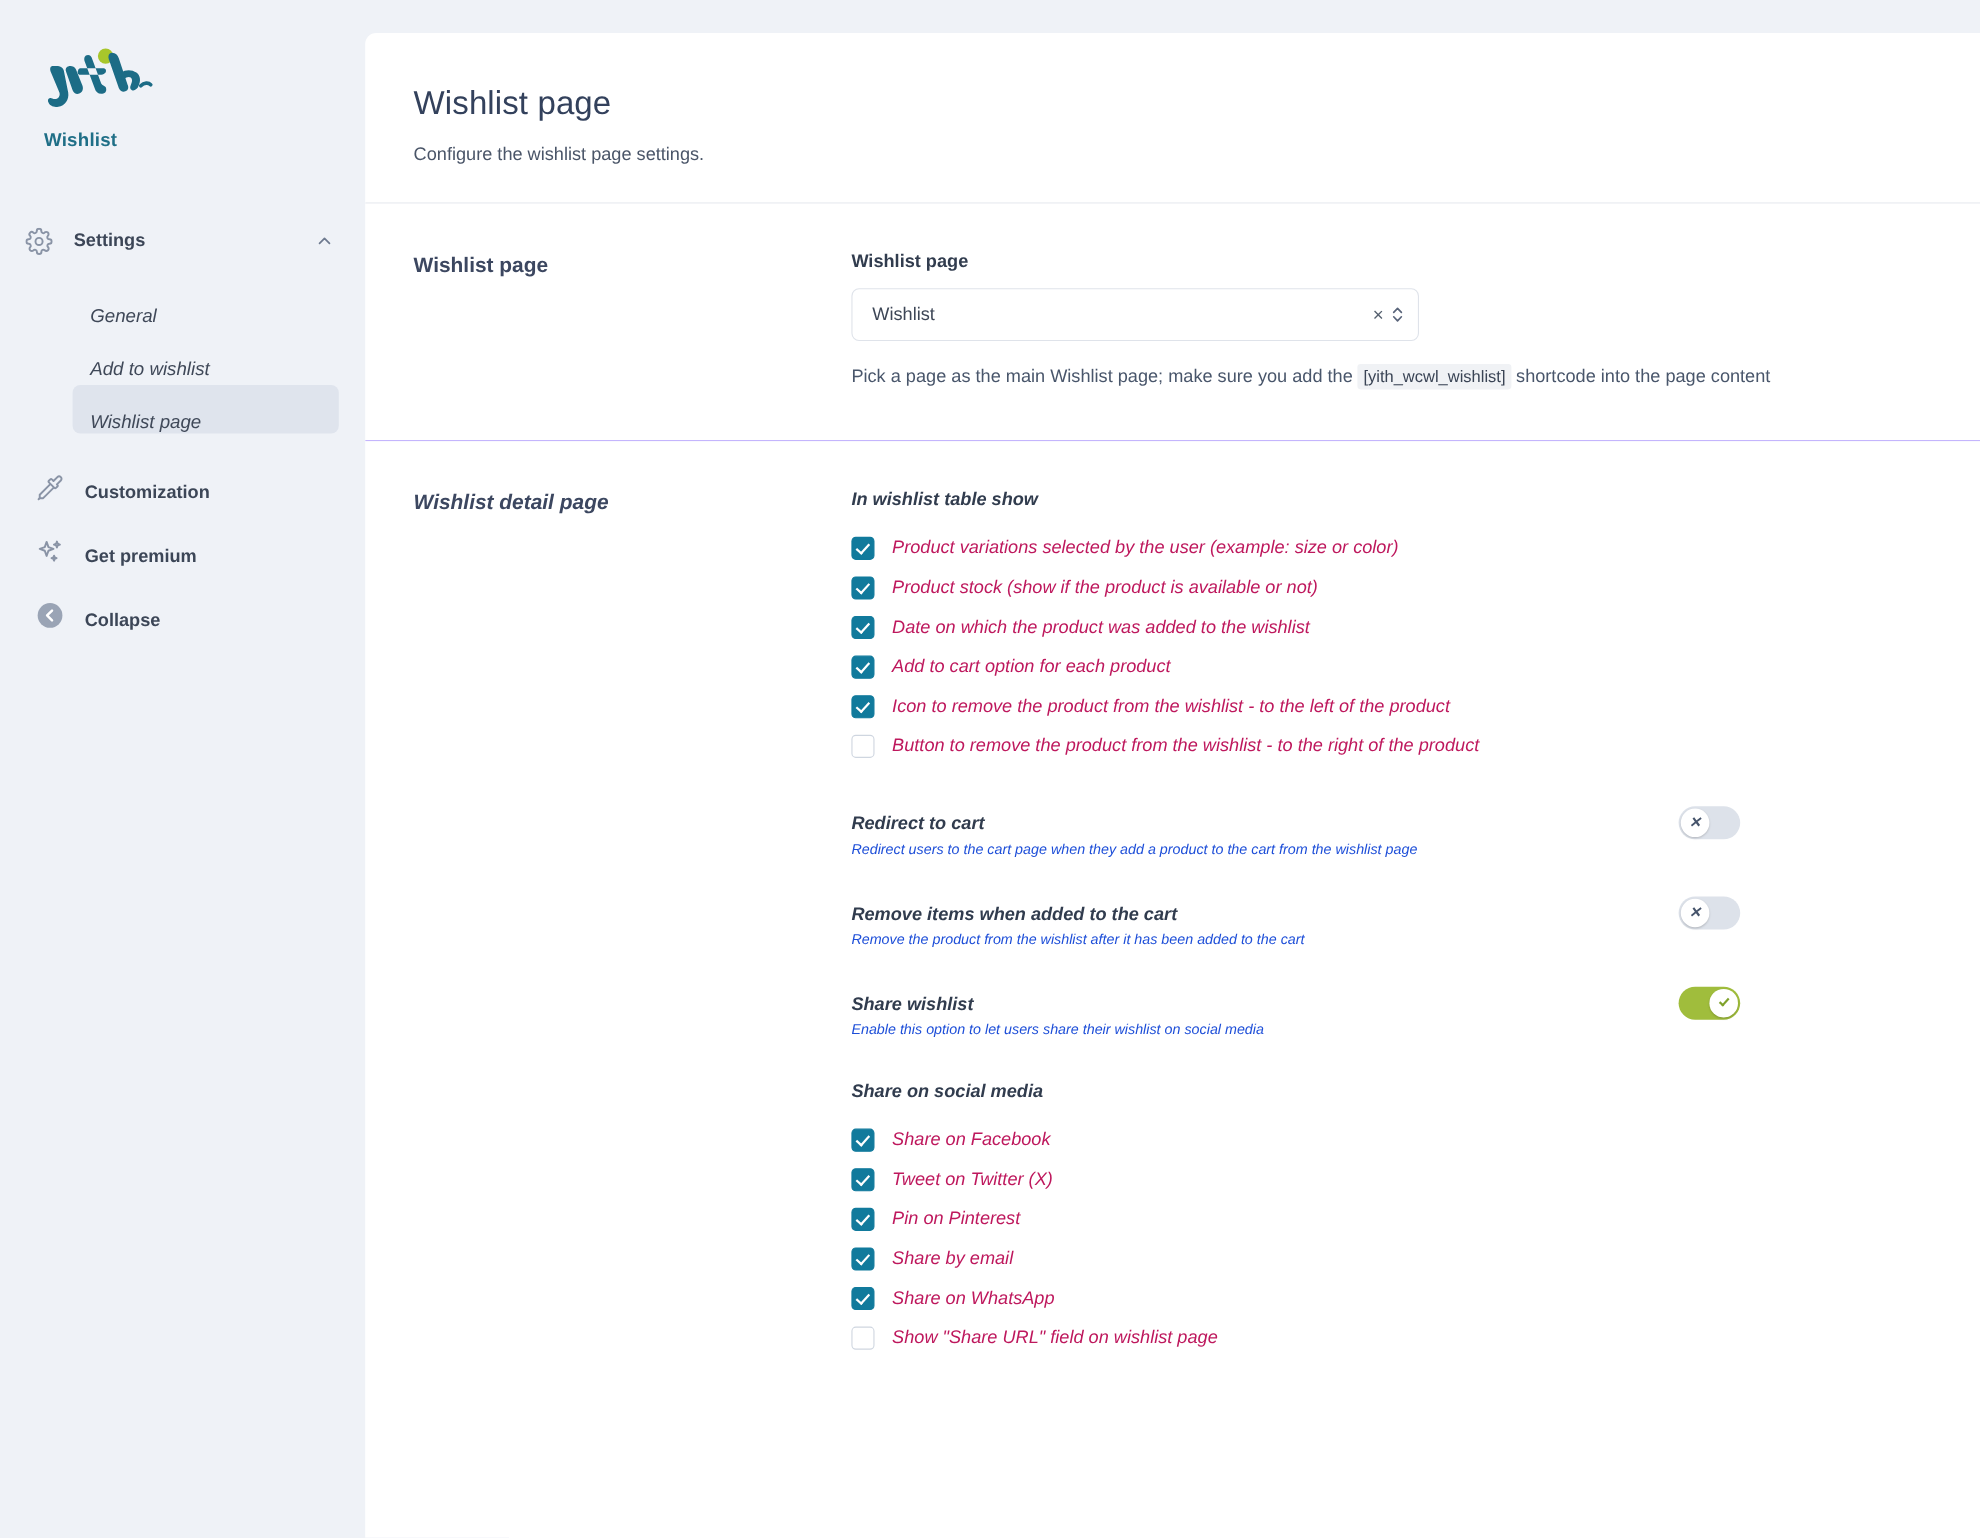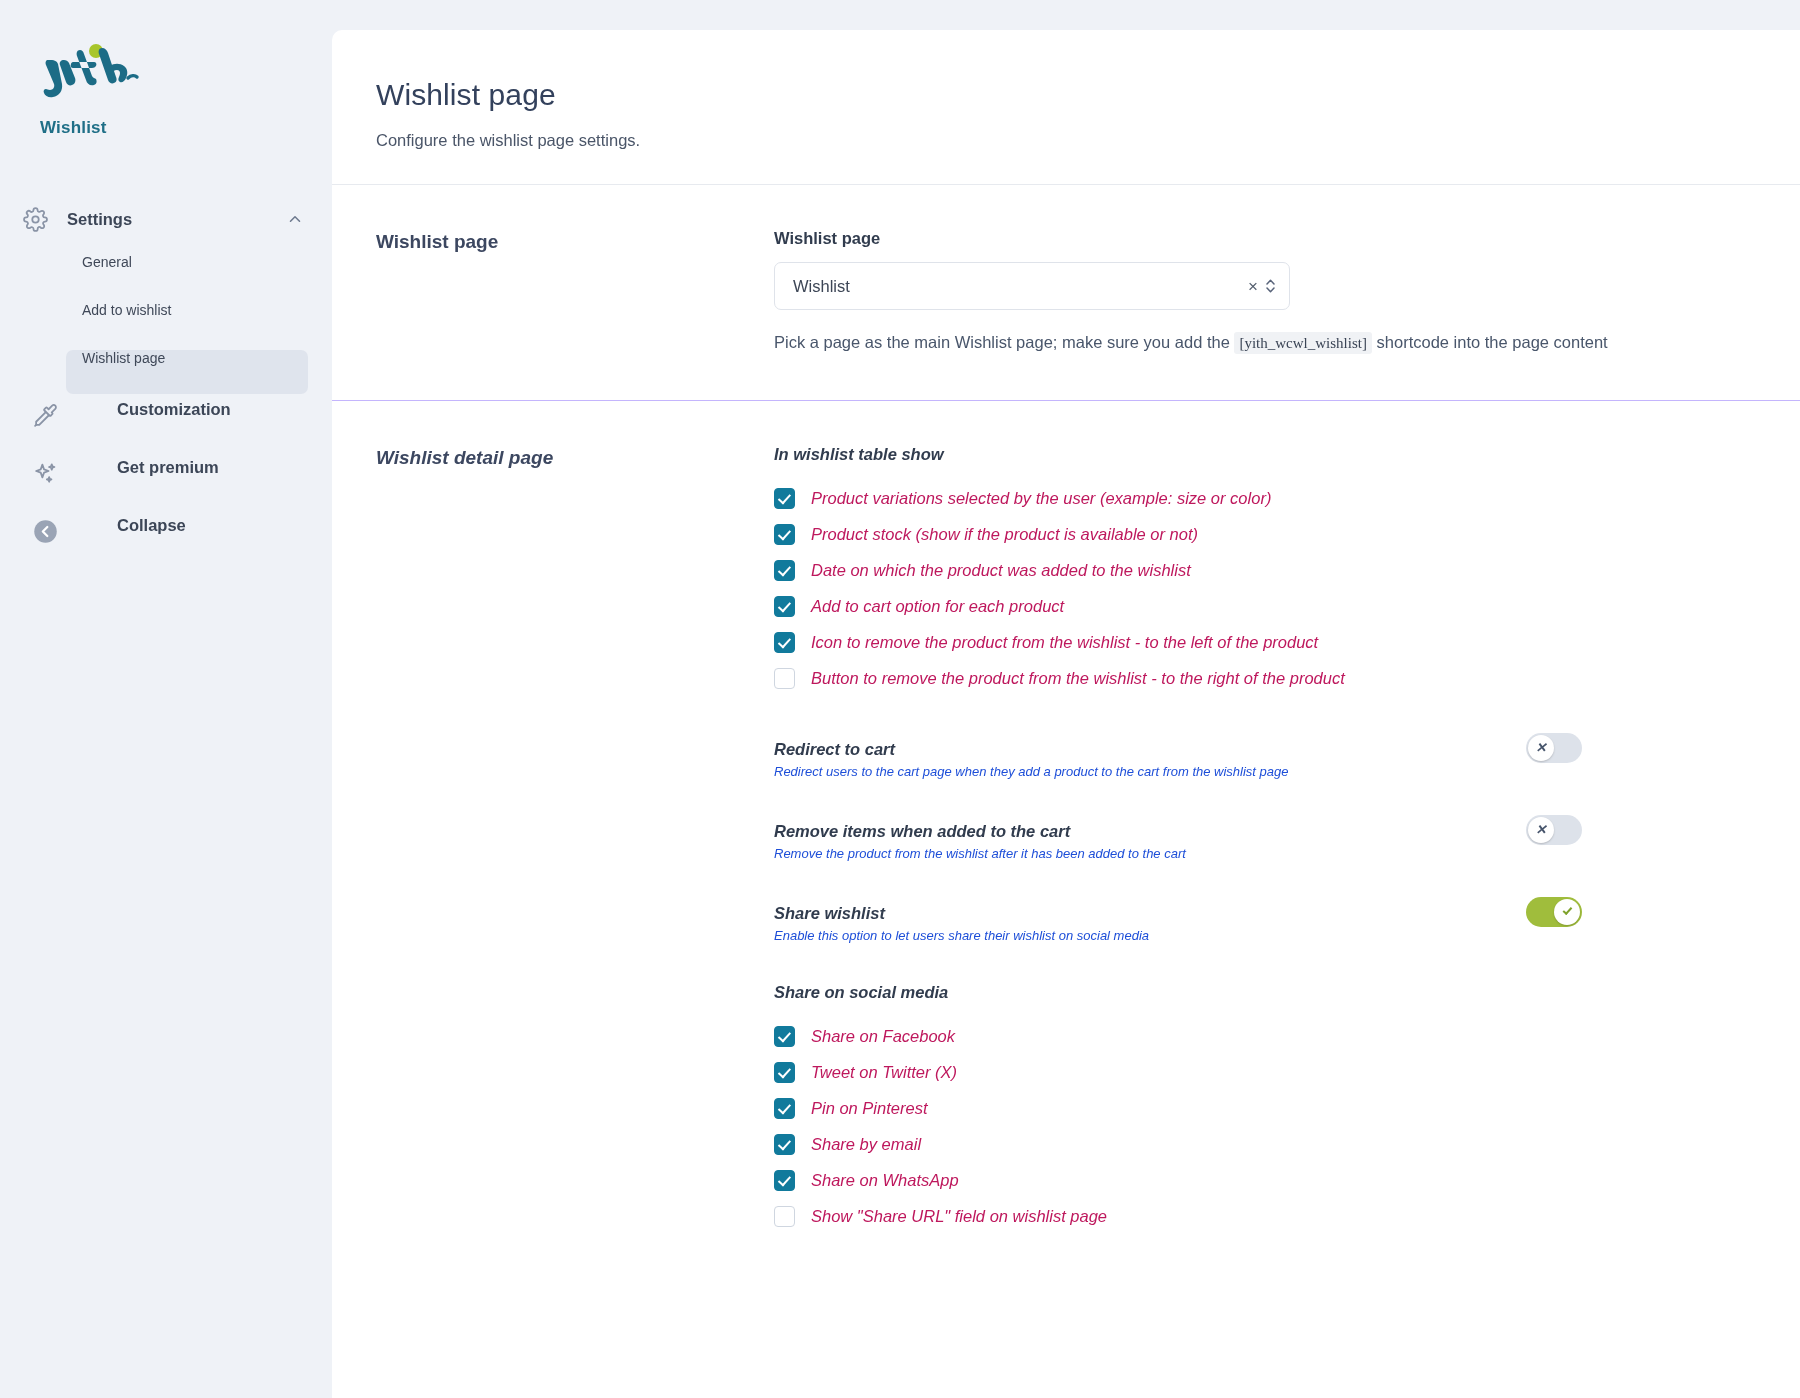--- a/index.html
+++ b/index.html
@@ -65,37 +65,37 @@
     font-weight: bold;
     flex: 1;
   }
   .chev { color: #6e7a8f; display: flex; }
 
   .sub-list { margin-top: 12px; }
 
   .sub-item {
     height: 44px;
     display: flex;
-    align-items: flex-start;
+    align-items: flex-end;
     margin: 4px 24px 4px 66px;
     padding: 0 16px;
     border-radius: 7px;
-    font-size: 14px;
+    font-size: 17px;
     color: #3f4858;
     cursor: pointer;
+    font-style: italic;
   }
   .sub-item.active { background: #dfe4ed; }
 
   .nav-item {
     display: flex;
-    align-items: flex-start;
+    align-items: flex-end;
     height: 58px;
     padding: 0 28px 0 30px;
     cursor: pointer;
-    gap: 40px;
   }
   .nav-item .ico {
     width: 30px; height: 30px;
     display: flex; align-items: center; justify-content: center;
     color: #8a94a6;
     flex: 0 0 30px;
   }
   .nav-item .txt {
     margin-left: 17px;
     font-size: 16.5px;
@@ -174,21 +174,21 @@
   .select .stepper { display: flex; flex-direction: column; color: #59647a; margin-left: 2px; cursor: pointer; }
 
   .helper {
     margin-top: 20px;
     font-size: 16.5px;
     line-height: 1.55;
     color: #49566b;
     max-width: 860px;
   }
   code.shortcode {
-    font-family: Liberation Serif, serif;
+    font-family: Liberation Sans, sans-serif;
     background: #f0f2f5;
     padding: 3px 5px;
     border-radius: 3px;
     font-size: 15px;
     color: #3a4455;
     white-space: nowrap;
     text-align: right;
   }
 
   

